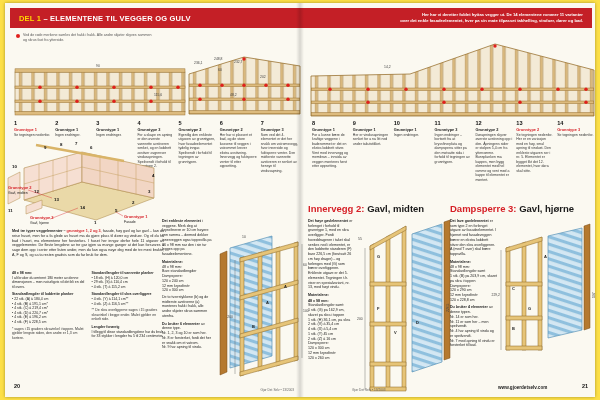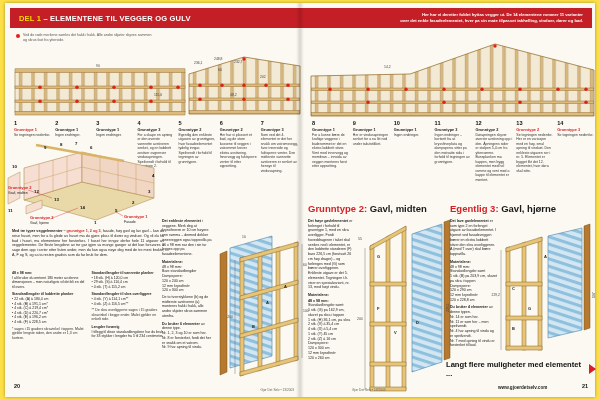--- a/index.html
+++ b/index.html
@@ -354,21 +354,21 @@
     <text class="letter" x="38" y="104">B</text>
     <text class="letter" x="70" y="64">A</text>
     <line x1="21" y1="36" x2="21" y2="150" stroke="#555" stroke-width="0.4"></line>
     <text class="dim" x="19" y="94" text-anchor="end">200</text>
     <text class="dim" x="28" y="14">10</text>
     <line x1="88" y1="20" x2="88" y2="134" stroke="#555" stroke-width="0.4"></line>
     <text class="dim" x="89" y="42">60</text>
     <text class="dim" x="89" y="88">100</text>
   </svg>
 
-  <div class="sect-title" style="left:308px;top:203px"><span class="tr">Grunntype 2:</span><span class="tb"> Gavl, midten</span></div>
+  <div class="sect-title" style="left:308px;top:203px"><span class="tr">Innervegg 2:</span><span class="tb"> Gavl, midten</span></div>
   <div class="scol" style="left:308px;top:219px;width:46px">
     <span class="lead">Det høye gavlelementet</span>
     <span>er forlenget i forhold til grunntype 1, med en skrå overligger. Fordi hoveddrageren i taket skal senkes ned i elementet, er den loddrette standeren (F) bare 226,5 cm (forutsatt 26 cm høy drager) – og forlenges med (G) som bærer overliggeren. Enkleste utgave er det 5. elementet. Tegningen t.h. viser en spesialvariant, nr. 13, med høyt vindu.</span>
     <div class="mt">Materialene:</div>
     <div class="mt" style="margin-top:1px">48 x 98 mm:</div>
     <div>Standardlengder samt:</div>
     <div class="prelist">1 stk. (G) på 162,9 cm, skåret på skrå i toppen
 1 stk. (H) 36,1 cm, på skrå
 2 stk. (V) à 35,4 cm
 4 stk. (X) à 5,4 cm
@@ -395,21 +395,21 @@
     <text class="letter" x="21" y="46">G</text>
     <text class="letter" x="21" y="98">F</text>
     <text class="letter" x="38" y="122">V</text>
     <text class="letter" x="60" y="112">D</text>
     <line x1="9" y1="36" x2="9" y2="178" stroke="#555" stroke-width="0.4"></line>
     <text class="dim" x="2" y="28">55</text>
     <text class="dim" x="1" y="108">200</text>
     <text class="dim" transform="rotate(-90 93 100)" x="93" y="100">226,5</text>
   </svg>
 
-  <div class="sect-title" style="left:450px;top:203px"><span class="tr">Egentlig 3:</span><span class="tb"> Gavl, hjørne</span></div>
+  <div class="sect-title" style="left:450px;top:203px"><span class="tr">Dampsperre 3:</span><span class="tb"> Gavl, hjørne</span></div>
   <div class="scol" style="left:450px;top:219px;width:47px">
     <span class="lead">Det lave gavlelementet</span>
     <span>er som type 2 en forlenget utgave av fasadeelementet. I hjørnet ved fasadeveggen bærer en ekstra loddrett stiver den skrå overliggeren. A (med T over) skal bære toppsvilla.</span>
     <div class="mt">Materialene:</div>
     <div class="prelist">48 x 98 mm:
 Standardlengder samt
 1 stk. (B) på 203,9 cm, skåret på skrå i toppen
 Dampsperre:
 120 x 290 cm
 12 mm kryssfinér:
@@ -434,24 +434,20 @@
     </g>
     <text class="letter" x="48" y="40">A</text>
     <text class="letter" x="16" y="72">C</text>
     <text class="letter" x="32" y="92">G</text>
     <text class="letter" x="16" y="112">B</text>
     <line x1="5" y1="32" x2="5" y2="132" stroke="#555" stroke-width="0.4"></line>
     <text class="dim" x="4" y="78" text-anchor="end">229,2</text>
     <text class="dim" transform="rotate(-90 99 80)" x="99" y="80">197</text>
   </svg>
 
-  <div class="teaser">
-      <span>Langt flere muligheter med elementet ...</span>
-      <span class="arrow"></span>
-    </div>
   <div class="pnum" style="left:14px;top:383px">20</div>
   <div class="issue" style="left:228px;top:388px;width:66px;text-align:right">Gjør Det Selv • 13/2003</div>
   <div class="issue" style="left:352px;top:388px">Gjør Det Selv • 13/2003</div>
   <div class="url" style="left:498px;top:385px">www.gjoerdetselv.com</div>
   <div class="pnum" style="left:582px;top:383px">21</div>
 
   <div class="fold"></div>
 </div>
 
 </body></html>

